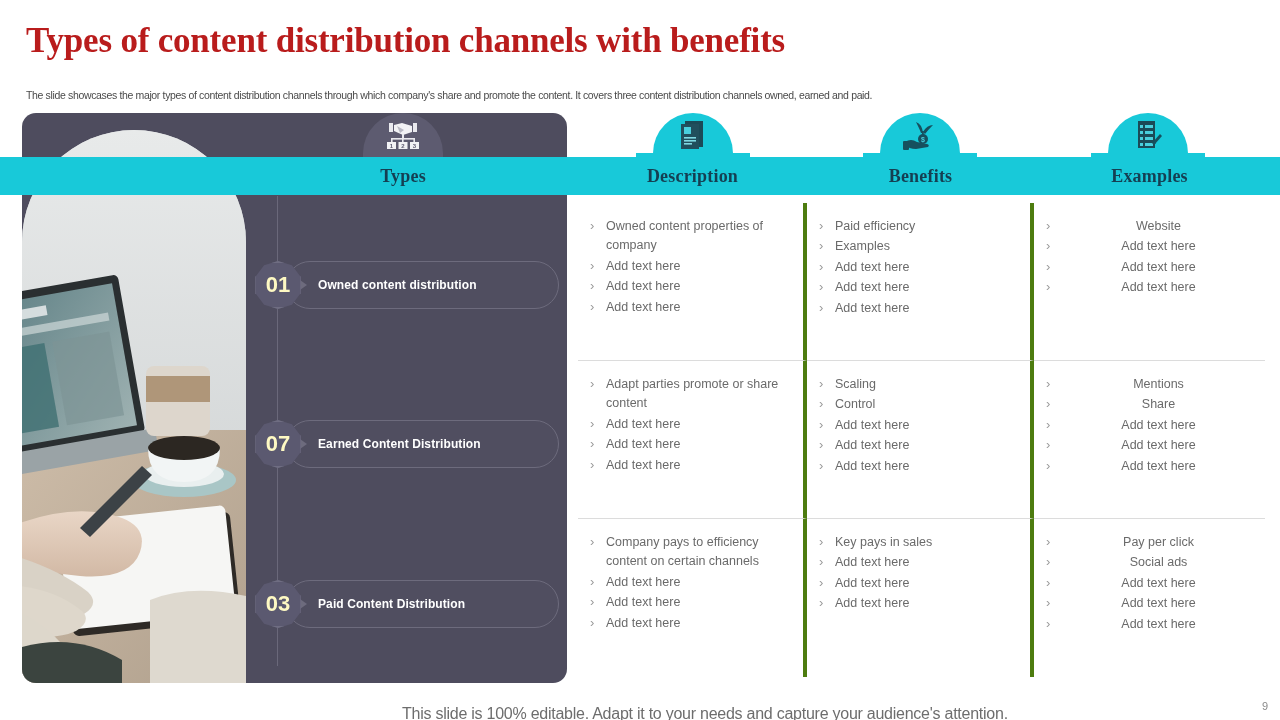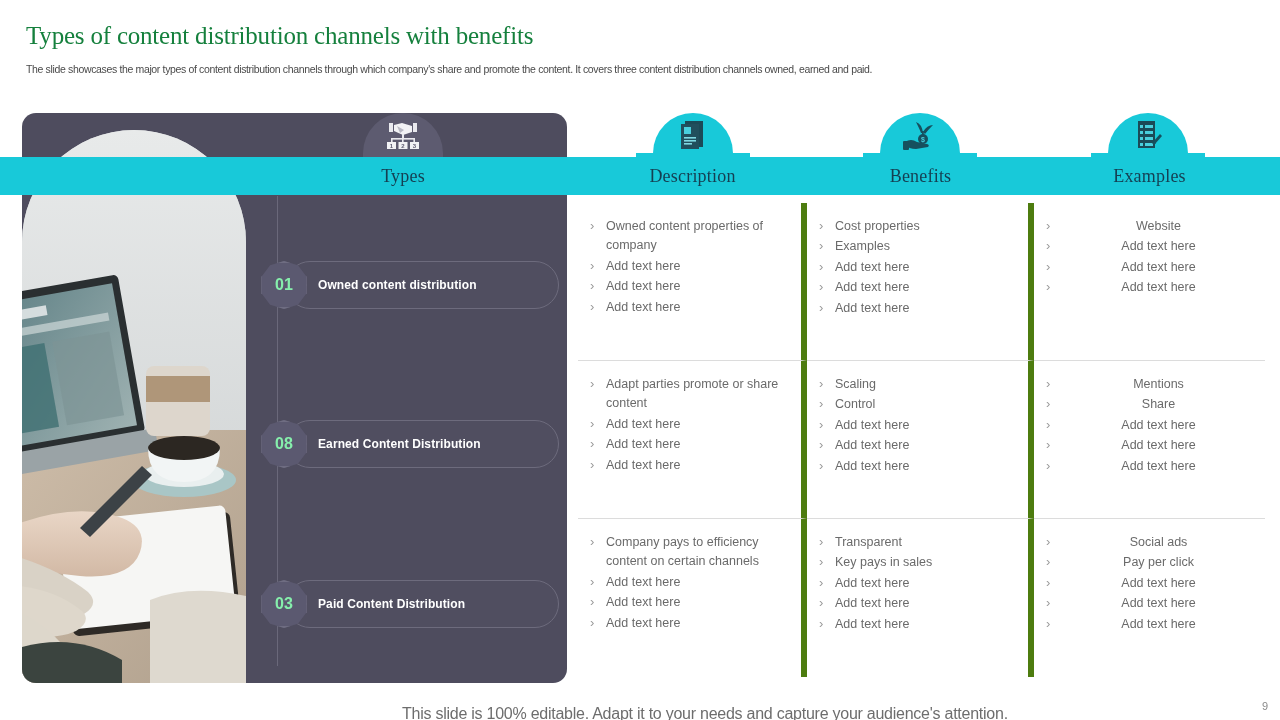--- a/index.html
+++ b/index.html
@@ -11,30 +11,30 @@
     font-family: "Liberation Sans", sans-serif;
     overflow: hidden;
     position: relative;
   }
 
   
   .title-block { position: absolute; left: 26px; top: 22px; width: 1230px; }
 
   .slide-title {
     font-family: "Liberation Serif", serif;
-    font-size: 25px;
-    font-weight: 400;
-    color: #15803d;
+    font-size: 35px;
+    font-weight: 700;
+    color: #b91c1c;
     letter-spacing: -0.2px;
     line-height: 1.1;
     white-space: nowrap;
   }
 
   .slide-subtitle {
-    margin-top: 13px;
+    margin-top: 28px;
     font-size: 10.5px;
     color: #4a4a4a;
     letter-spacing: -0.35px;
     white-space: nowrap;
   }
 
   
   .dark-panel {
     position: absolute;
     left: 22px; top: 113px;
@@ -95,26 +95,26 @@
     position: absolute;
     left: 46px; top: 19px;
     width: 0; height: 0;
     border-top: 5px solid transparent;
     border-bottom: 5px solid transparent;
     border-left: 7px solid #6d6b7d;
   }
 
   .step-badge {
     position: absolute;
-    left: 6px; top: 0;
+    left: 0; top: 0;
     width: 48px; height: 48px;
     background: #5b5970;
     border: 2px solid #6f6d82;
     display: flex; align-items: center; justify-content: center;
-    font-size: 16px; font-weight: 700; color: #86efac;
+    font-size: 22px; font-weight: 700; color: #fef9c3;
     clip-path: polygon(50% 0%, 79% 9%, 97% 33%, 97% 67%, 79% 91%,
                        50% 100%, 21% 91%, 3% 67%, 3% 33%, 21% 9%);
   }
 
   
   .arch {
     position: absolute;
     width: 80px; height: 46px;
     border-top-left-radius: 44px;
     border-top-right-radius: 44px;
@@ -140,41 +140,41 @@
     left: 0; top: 157px;
     width: 1280px; height: 38px;
     background: #18c9d9;
   }
 
   .col-head {
     position: absolute;
     top: 157px; height: 38px;
     display: flex; align-items: center; justify-content: center;
     font-family: "Liberation Serif", serif;
-    font-size: 18px; font-weight: 400;
+    font-size: 18px; font-weight: 700;
     color: #153f52;
     letter-spacing: 0.2px;
   }
   .head-types { left: 277px; width: 252px; }
   .head-desc  { left: 578px; width: 229px; }
   .head-ben   { left: 807px; width: 227px; }
   .head-exam  { left: 1034px; width: 231px; }
 
   
   .table {
     position: absolute;
     left: 578px; top: 203px;
     width: 687px; height: 474px;
     display: grid;
     grid-template-columns: 229px 227px 231px;
     grid-template-rows: 158px 158px 158px;
   }
 
   .cell {
-    border-right: 6px solid #4d7c0f;
+    border-right: 4px solid #4d7c0f;
     border-bottom: 1px solid #dcdcdc;
     padding: 14px 10px 8px 10px;
   }
   .cell:nth-child(3n) { border-right: none; text-align: center; }
   .cell:nth-child(n+7) { border-bottom: none; }
 
   .cell ul { list-style: none; }
 
   .cell li {
     position: relative;
@@ -281,21 +281,21 @@
 
 <div class="step step-1">
   <div class="step-box"></div>
   <div class="step-arrow"></div>
   <div class="step-badge">01</div>
   <div class="step-label">Owned content distribution</div>
 </div>
 <div class="step step-2">
   <div class="step-box"></div>
   <div class="step-arrow"></div>
-  <div class="step-badge">08</div>
+  <div class="step-badge">07</div>
   <div class="step-label">Earned Content Distribution</div>
 </div>
 <div class="step step-3">
   <div class="step-box"></div>
   <div class="step-arrow"></div>
   <div class="step-badge">03</div>
   <div class="step-label">Paid Content Distribution</div>
 </div>
 
 <div class="arch arch-types">
@@ -371,21 +371,21 @@
   <div class="cell">
       <ul>
         <li>Owned content properties of company</li>
         <li>Add text here</li>
         <li>Add text here</li>
         <li>Add text here</li>
       </ul>
     </div>
   <div class="cell">
       <ul>
-        <li>Cost properties</li>
+        <li>Paid efficiency</li>
         <li>Examples</li>
         <li>Add text here</li>
         <li>Add text here</li>
         <li>Add text here</li>
       </ul>
     </div>
   <div class="cell">
       <ul>
         <li>Website</li>
         <li>Add text here</li>
@@ -424,31 +424,30 @@
   <div class="cell">
       <ul>
         <li>Company pays to efficiency content on certain channels</li>
         <li>Add text here</li>
         <li>Add text here</li>
         <li>Add text here</li>
       </ul>
     </div>
   <div class="cell">
       <ul>
-        <li>Transparent</li>
         <li>Key pays in sales</li>
         <li>Add text here</li>
         <li>Add text here</li>
         <li>Add text here</li>
       </ul>
     </div>
   <div class="cell">
       <ul>
+        <li>Pay per click</li>
         <li>Social ads</li>
-        <li>Pay per click</li>
         <li>Add text here</li>
         <li>Add text here</li>
         <li>Add text here</li>
       </ul>
     </div>
 </div>
 
 <div class="footer-note">This slide is 100% editable. Adapt it to your needs and capture your audience's attention.</div>
 <div class="page-num">9</div>
 

